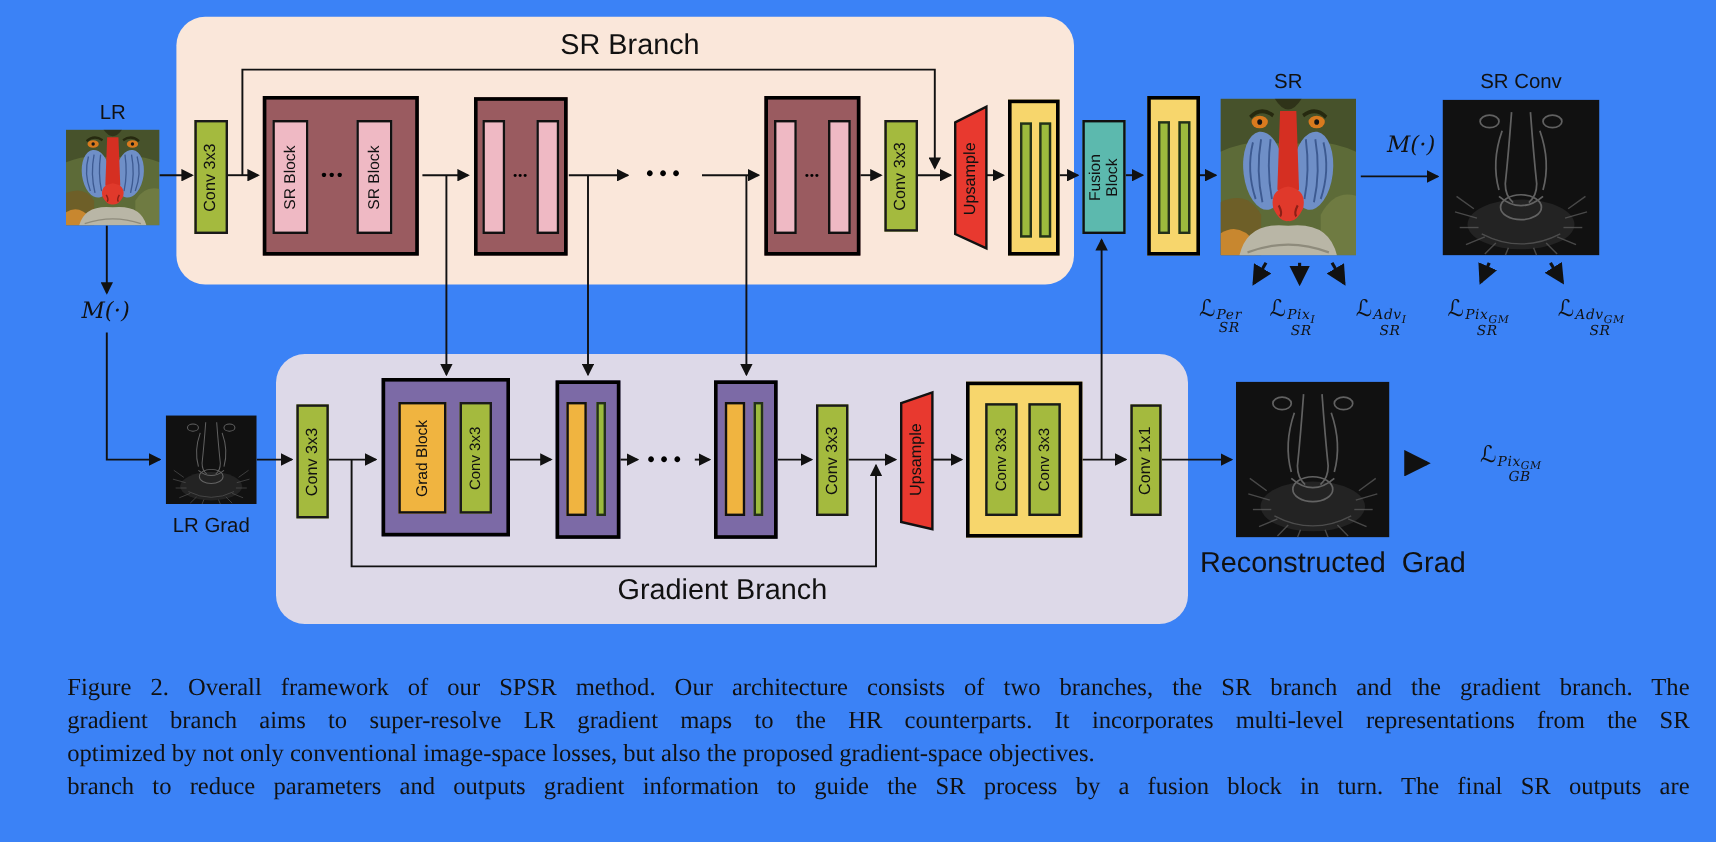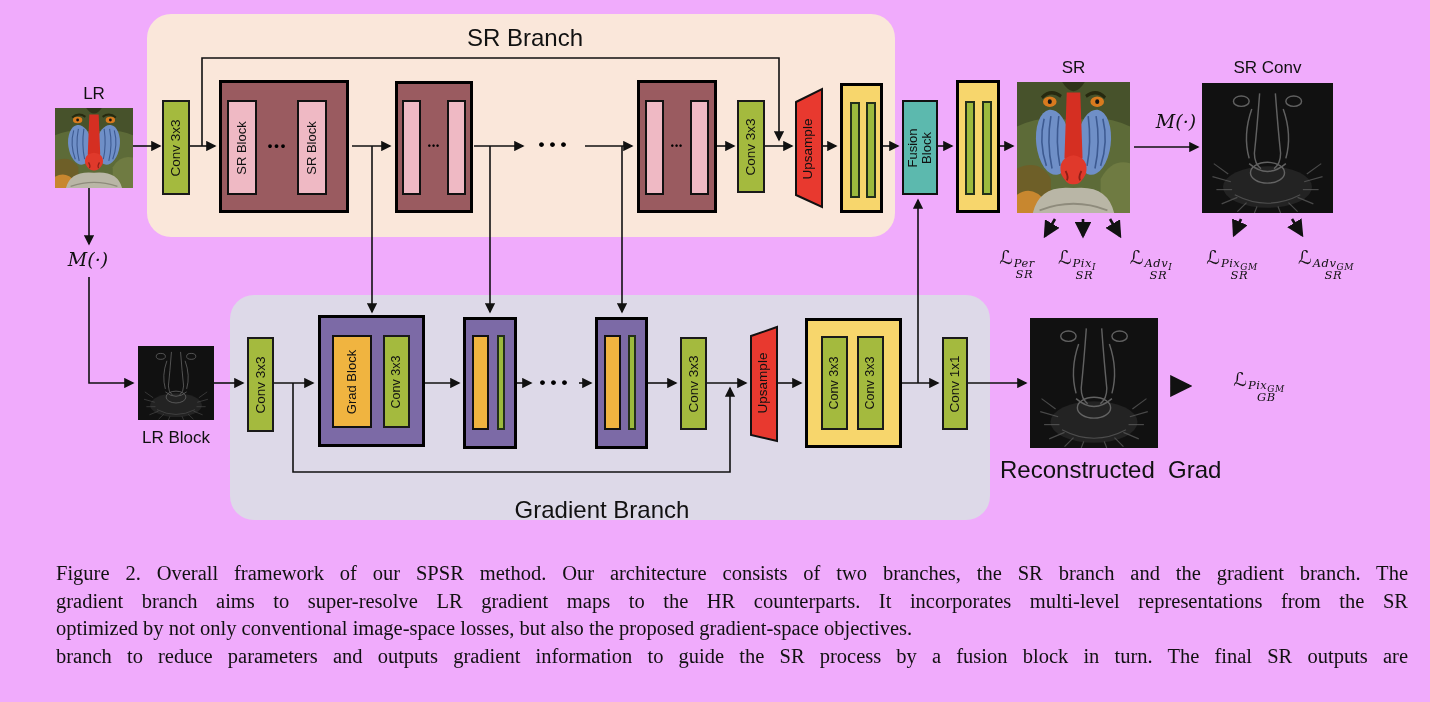--- a/index.html
+++ b/index.html
@@ -1,16 +1,16 @@
 <!DOCTYPE html>
 <html><head>
 <meta charset="utf-8">
 <style>
   html,body{margin:0;padding:0;background:#ffffff;}
-  #fig{position:relative;width:1430px;height:702px;background:#f0abfc;overflow:hidden;
+  #fig{position:relative;width:1430px;height:702px;background:#3b82f6;overflow:hidden;
        font-family:"Liberation Sans",sans-serif;}
   .bg{position:absolute;border-radius:24px;}
   .bg-sr{background:#FAE7DA;}
   .bg-grad{background:#DDD9E8;}
   .box{position:absolute;display:flex;align-items:center;justify-content:center;box-sizing:border-box;}
   .rot{transform:rotate(-90deg);white-space:nowrap;font-family:"Liberation Sans",sans-serif;
        color:#111;font-size:13.5px;line-height:14px;text-align:center;}
   .conv{background:#A4BA3E;border:2px solid #1a1a1a;}
   .blk{background:#9A5B60;border:3px solid #000;}
   .pink{background:#EFB9C4;border:2px solid #111;}
@@ -266,21 +266,21 @@
       </span>
   </div>
 
   <div class="lbl math z2" style="left:56px;top:248px;width:64px;">M(·)</div>
 
   <div class="img z2" style="left:138px;top:346px;">
     <svg width="76" height="74">
         <use href="#sym-gradmap"></use>
       </svg>
   </div>
-  <div class="lbl imlbl z2" style="left:126px;top:428px;width:100px;">LR Block</div>
+  <div class="lbl imlbl z2" style="left:126px;top:428px;width:100px;">LR Grad</div>
 
   <div class="box conv z2" style="left:247px;top:337px;width:27px;height:95px;">
     <span class="rot">Conv 3x3</span>
   </div>
 
   <div class="box pur z2" style="left:318px;top:315px;width:107px;height:132px;"></div>
   <div class="box org z2" style="left:332px;top:335px;width:40px;height:93px;">
     <span class="rot" style="font-size:13px;">Grad Block</span>
   </div>
   <div class="box conv z2" style="left:383px;top:335px;width:27px;height:93px;">
@@ -325,21 +325,21 @@
   </div>
   <div class="lbl imlbl z2" style="left:1000px;top:456px;width:195px;font-size:24px;white-space:pre;">Reconstructed  Grad</div>
 
   <div class="loss z2" style="left:1214px;top:368px;width:90px;">
     <span class="lcal">ℒ</span><span class="lstk">
         <span class="lsup"><span>Pix</span><span class="lss">GM</span></span>
         <span class="lsub">GB</span>
       </span>
   </div>
 
-  <div class="lbl title z2" style="left:452px;top:496px;width:300px;text-align:center;">Gradient Branch</div>
+  <div class="lbl title z2" style="left:452px;top:478px;width:300px;text-align:center;">Gradient Branch</div>
 
   <div id="caption">
     <div class="capline">Figure 2. Overall framework of our SPSR method. Our architecture consists of two branches, the SR branch and the gradient branch. The</div>
     <div class="capline">gradient branch aims to super-resolve LR gradient maps to the HR counterparts. It incorporates multi-level representations from the SR</div>
     <div class="capline last">optimized by not only conventional image-space losses, but also the proposed gradient-space objectives.</div>
     <div class="capline">branch to reduce parameters and outputs gradient information to guide the SR process by a fusion block in turn. The final SR outputs are</div>
   </div>
 
 </div>
 

